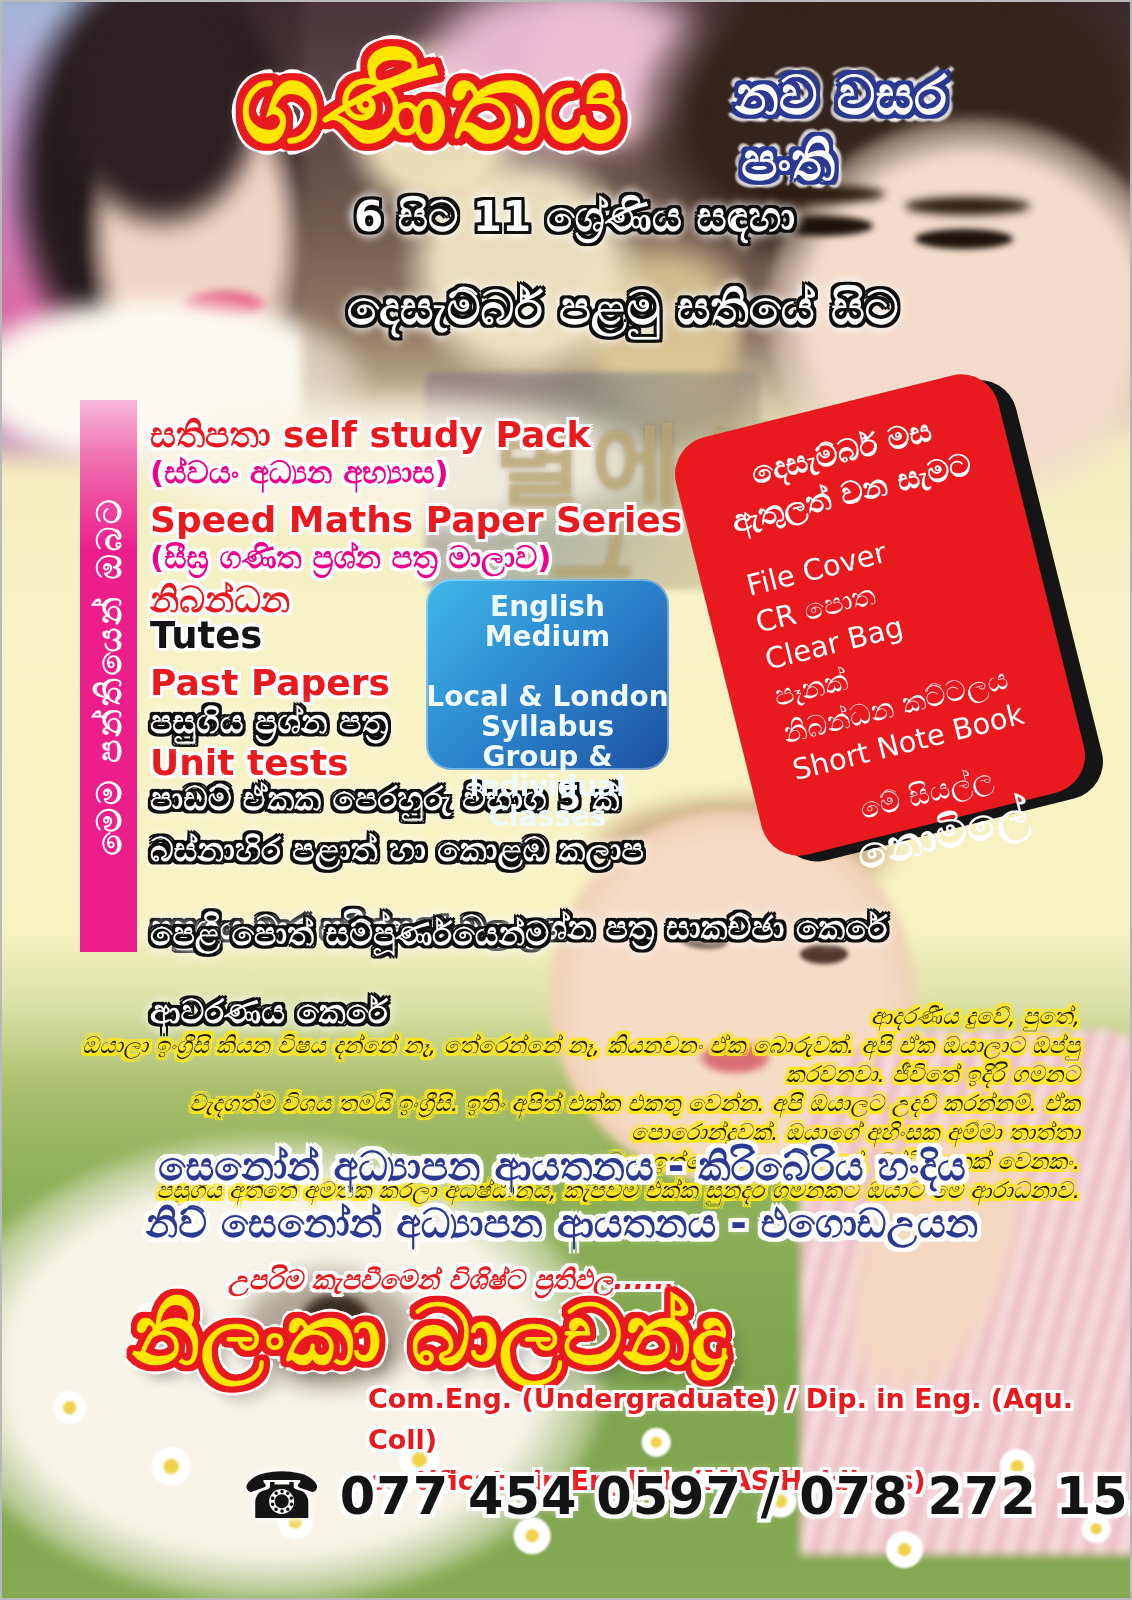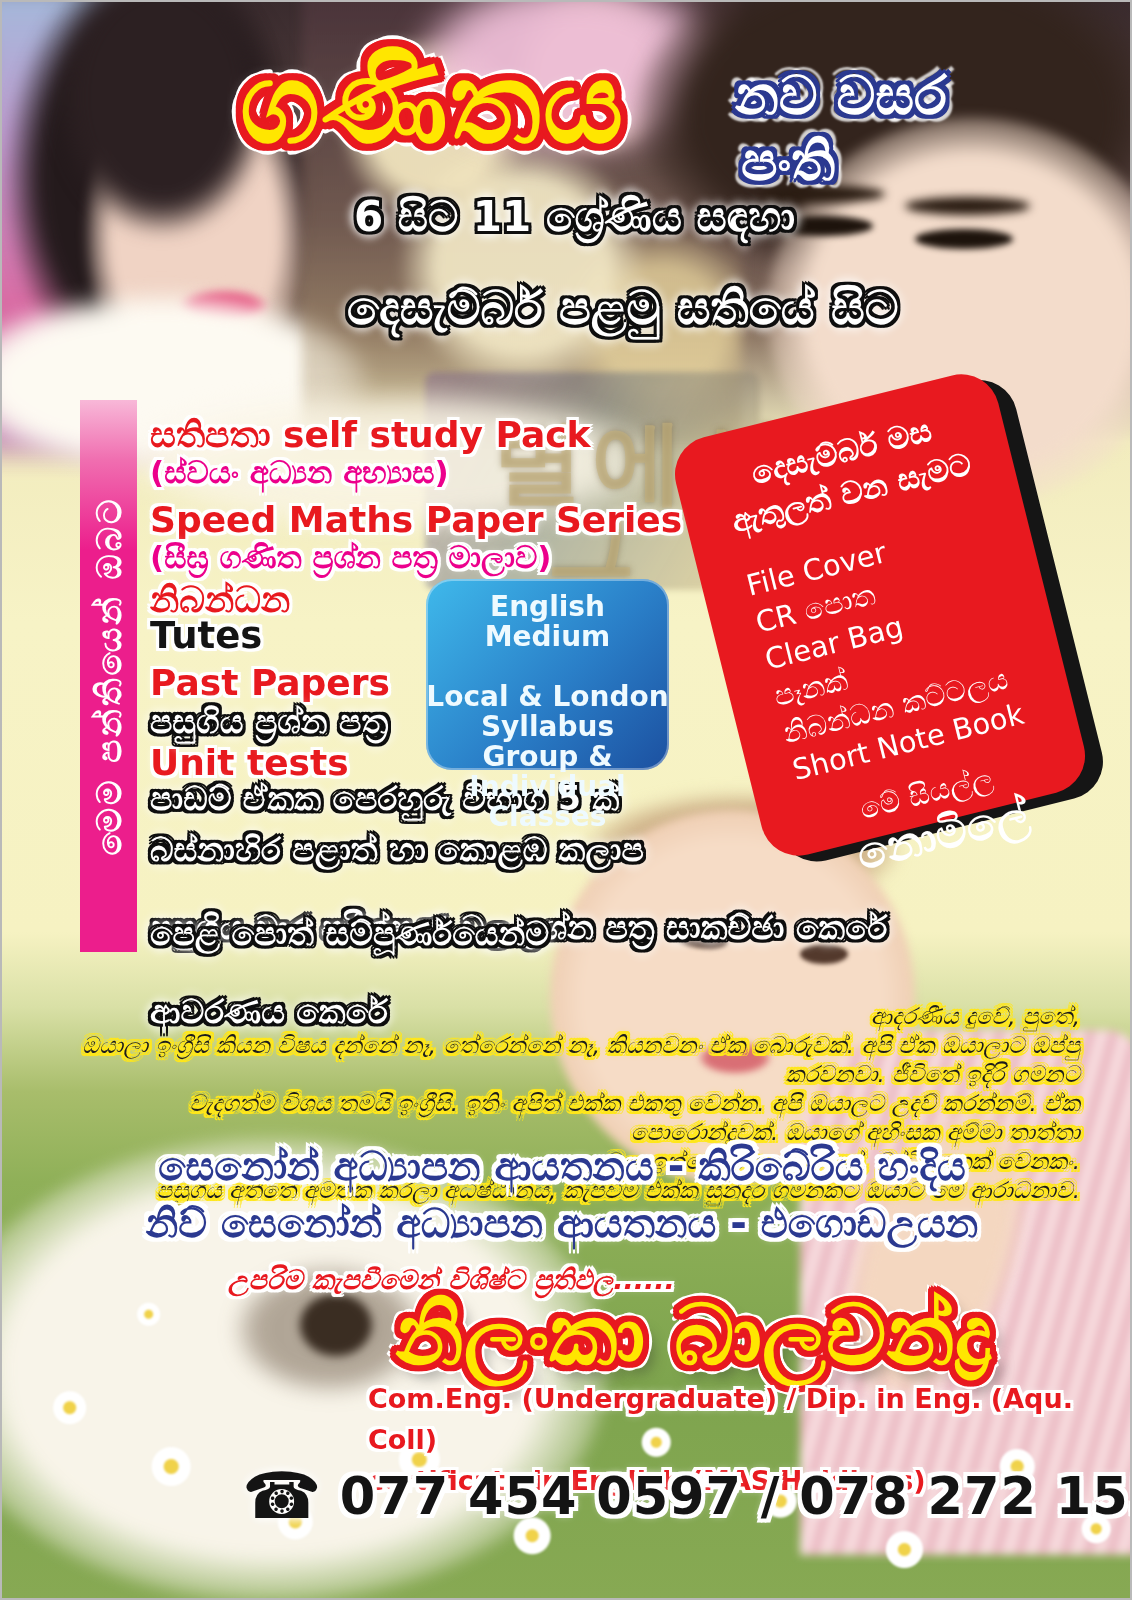--- a/index.html
+++ b/index.html
@@ -176,21 +176,21 @@
   .letter{position:absolute; left:58px; top:1000px; width:1020px; z-index:3;
     font-size:23px; line-height:29px; font-style:italic; color:#1c1c1c; white-space:pre-line;text-align:right;}
 
   
   .institutes{position:absolute; left:110px; top:1136px; width:900px; z-index:3; text-align:center;
     color:#2b3990; font-size:40px; font-weight:bold; line-height:57px;
     text-shadow:-4px -4px 0 #fff,0 -4px 0 #fff,4px -4px 0 #fff,-4px 0 0 #fff,4px 0 0 #fff,
       -4px 4px 0 #fff,0 4px 0 #fff,4px 4px 0 #fff,0 0 10px rgba(255,255,255,.95);}
   .tagline{position:absolute; left:226px; top:1262px; z-index:3;
     color:#e8191f; font-size:27px; font-weight:bold; font-style:italic;}
-  .t-name{position:absolute; left:130px; top:1284px; width:860px; z-index:3; margin:0; text-align:right;
+  .t-name{position:absolute; left:130px; top:1284px; width:860px; z-index:3; margin:0; text-align:left;
     font-size:84px; font-weight:bold; color:#ffe600; white-space:nowrap;
     text-shadow:
       -5px -5px 0 #e8191f,0 -6px 0 #e8191f,5px -5px 0 #e8191f,-6px 0 0 #e8191f,6px 0 0 #e8191f,
       -5px 5px 0 #e8191f,0 6px 0 #e8191f,5px 5px 0 #e8191f,
       -3px -6px 0 #e8191f,3px -6px 0 #e8191f,-6px -3px 0 #e8191f,6px -3px 0 #e8191f,
       -6px 3px 0 #e8191f,6px 3px 0 #e8191f,-3px 6px 0 #e8191f,3px 6px 0 #e8191f,
       -9px 0 0 #fff,9px 0 0 #fff,0 -9px 0 #fff,0 9px 0 #fff,
       -7px -7px 0 #fff,7px -7px 0 #fff,-7px 7px 0 #fff,7px 7px 0 #fff,
       9px 11px 14px rgba(40,40,40,.5);}
   .quals{position:absolute; left:366px; top:1376px; z-index:3;

